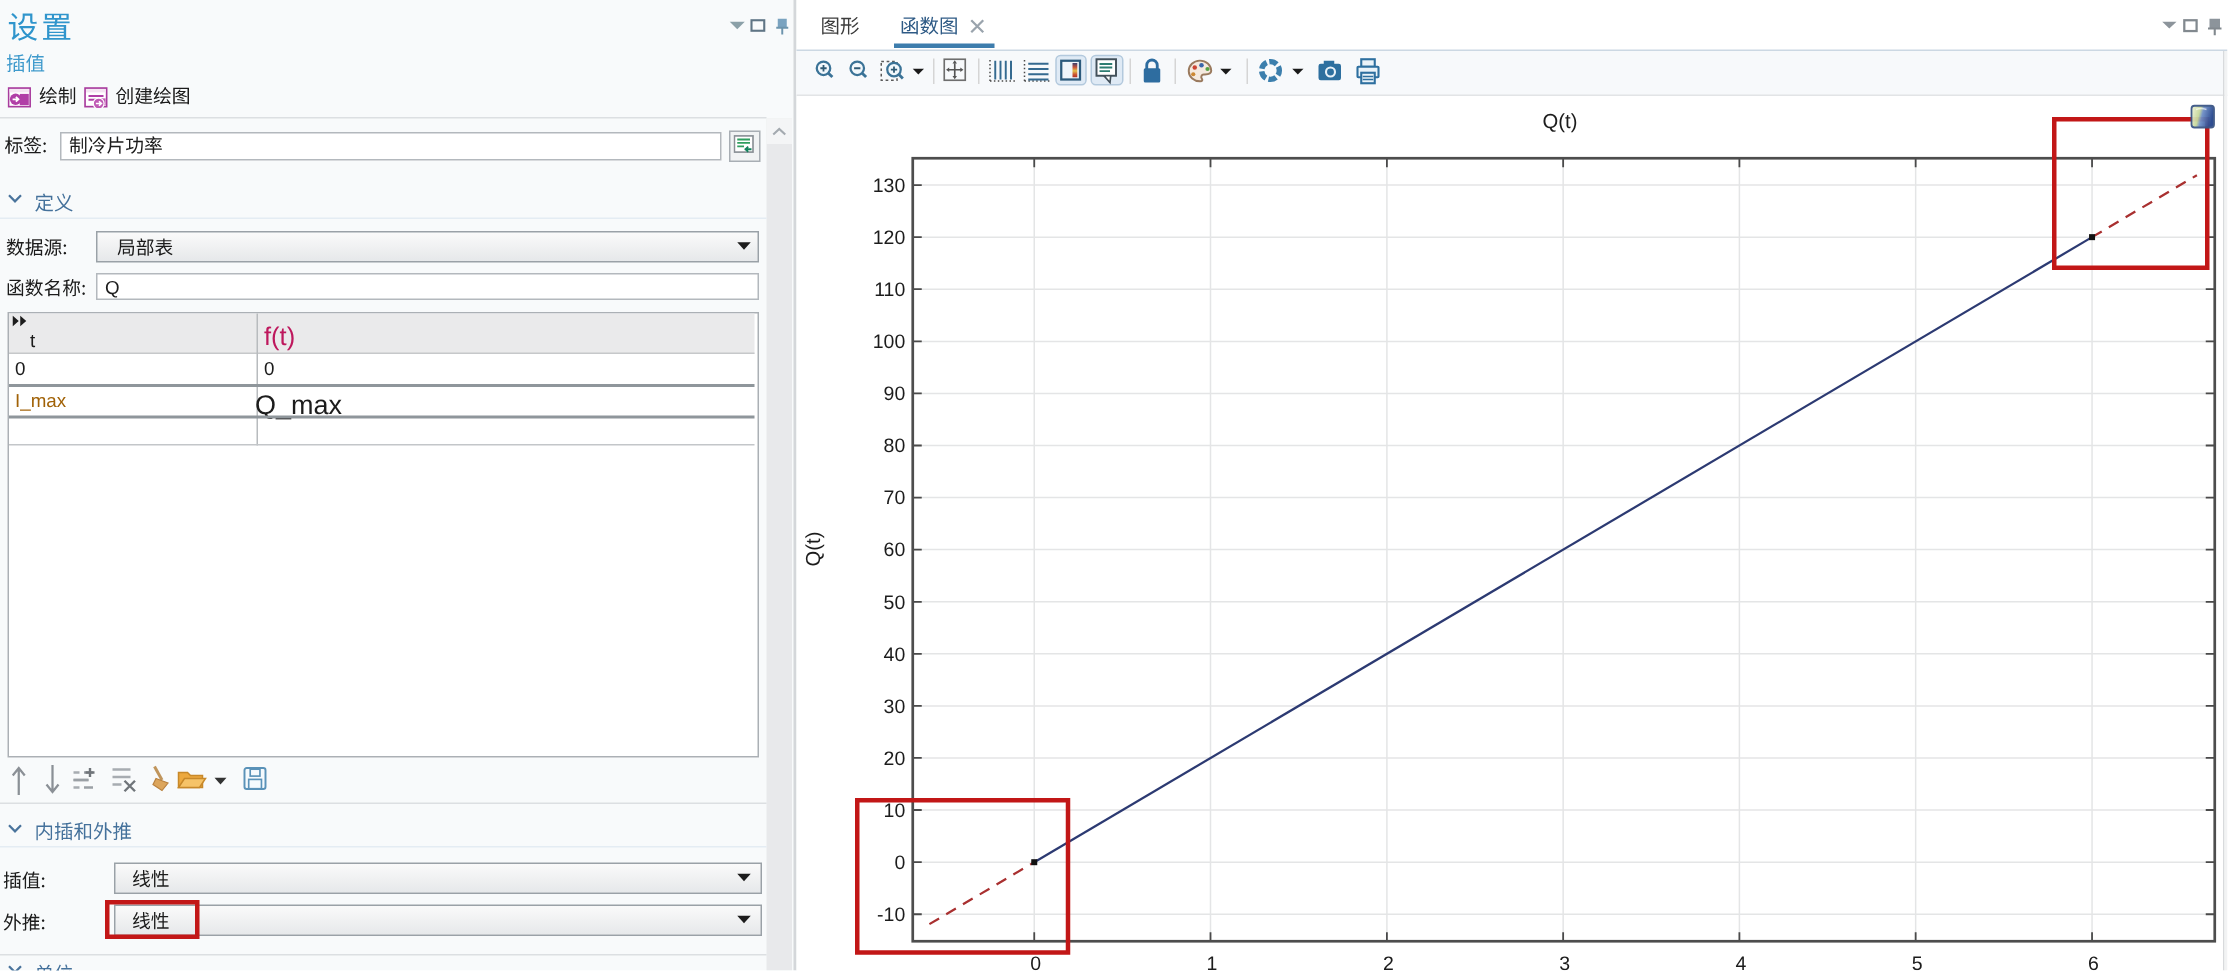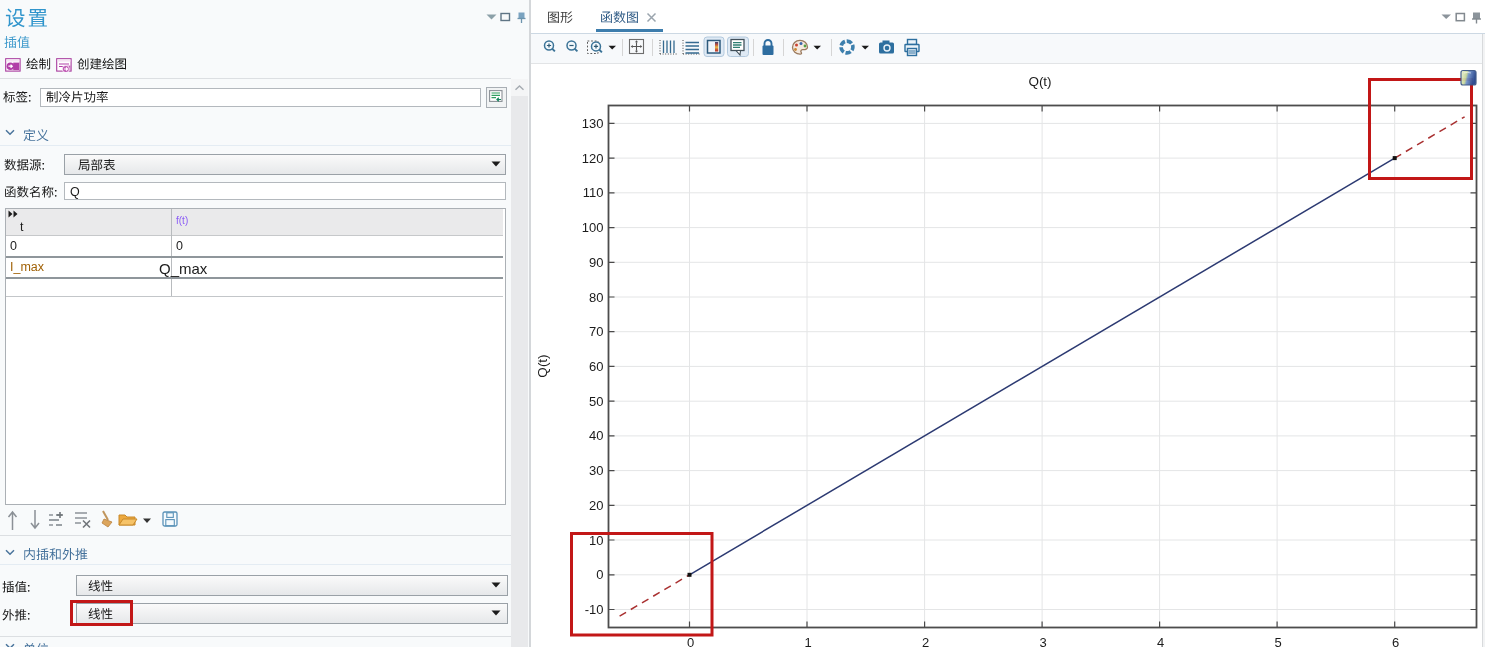--- a/index.html
+++ b/index.html
@@ -85,27 +85,27 @@
     <path fill="#1c1c1c" d="M10.5 -7.7H11.4V1.0H10.5ZM6 -5.1 6.6 -5.6Q7.2 -5.1 7.9 -4.6Q8.5 -4 9.1 -3.5Q9.7 -2.9 10 -2.5L9.4 -1.9Q9.1 -2.3 8.5 -2.9Q7.9 -3.4 7.3 -4.0Q6.7 -4.6 6 -5.1ZM2.6 -6.7 3.2 -7.2Q3.5 -6.9 3.9 -6.6Q4.2 -6.3 4.5 -6.0Q4.8 -5.6 4.9 -5.4L4.3 -4.8Q4.1 -5.1 3.9 -5.4Q3.6 -5.7 3.2 -6.1Q2.9 -6.4 2.6 -6.7ZM2.3 -2.8Q2.8 -3.1 3.4 -3.4Q4 -3.8 4.7 -4.2Q5.4 -4.7 6 -5.1L6.3 -4.5Q5.4 -3.8 4.5 -3.2Q3.5 -2.5 2.8 -2.0ZM9.2 -7.3 9.9 -6.9Q9.6 -6.5 9.2 -6.0Q8.8 -5.5 8.4 -5.1Q8 -4.7 7.7 -4.4L7.1 -4.7Q7.4 -5.1 7.8 -5.5Q8.2 -6 8.5 -6.4Q8.9 -6.9 9.2 -7.3ZM2.3 -10.0H9.3V-9.1H2.3ZM5.8 -7.6H6.7V-2.1Q6.7 -1.8 6.6 -1.5Q6.5 -1.3 6.3 -1.2Q6 -1.1 5.6 -1.1Q5.2 -1.1 4.5 -1.1Q4.5 -1.3 4.4 -1.5Q4.4 -1.8 4.2 -1.9Q4.7 -1.9 5.1 -1.9Q5.5 -1.9 5.6 -1.9Q5.8 -1.9 5.8 -2.1ZM9 -10.0H9.2L9.4 -10.0L10.1 -9.5Q9.6 -9.1 8.9 -8.6Q8.3 -8.1 7.6 -7.7Q7 -7.3 6.3 -7.0Q6.2 -7.2 6.1 -7.3Q5.9 -7.5 5.8 -7.6Q6.4 -7.9 7 -8.2Q7.6 -8.6 8.1 -9.0Q8.7 -9.4 9 -9.8ZM1.1 -7.7H2.0V-0.6H11.0V0.3H1.1Z M13.4 -4.0H18.2V-3.2H13.4ZM13.1 -8.2H19.1V-7.4H13.1ZM18 -10.3 18.8 -9.9Q18.6 -9.5 18.3 -9.1Q18 -8.6 17.7 -8.3L17.1 -8.6Q17.3 -8.8 17.4 -9.1Q17.6 -9.4 17.8 -9.7Q17.9 -10 18 -10.3ZM15.7 -10.5H16.6V-5.1H15.7ZM13.6 -9.9 14.3 -10.2Q14.6 -9.8 14.8 -9.4Q15 -8.9 15.1 -8.6L14.4 -8.3Q14.3 -8.6 14.1 -9.1Q13.8 -9.5 13.6 -9.9ZM15.7 -7.9 16.4 -7.5Q16.1 -7 15.6 -6.4Q15.1 -5.9 14.6 -5.5Q14 -5 13.5 -4.7Q13.4 -4.9 13.3 -5.1Q13.1 -5.3 13 -5.4Q13.5 -5.7 14 -6.1Q14.6 -6.4 15 -6.9Q15.5 -7.4 15.7 -7.9ZM16.4 -7.6Q16.6 -7.5 16.9 -7.3Q17.3 -7.1 17.7 -6.9Q18 -6.6 18.4 -6.4Q18.7 -6.2 18.8 -6.1L18.3 -5.4Q18.1 -5.6 17.8 -5.8Q17.5 -6.1 17.2 -6.3Q16.8 -6.6 16.5 -6.8Q16.2 -7.1 16 -7.2ZM20.1 -8.1H24.4V-7.2H20.1ZM20.4 -10.4 21.2 -10.3Q21 -9.1 20.8 -8.0Q20.5 -6.9 20.1 -5.9Q19.7 -4.9 19.2 -4.2Q19.2 -4.3 19 -4.4Q18.9 -4.5 18.8 -4.6Q18.6 -4.7 18.5 -4.8Q19 -5.5 19.4 -6.3Q19.7 -7.2 20 -8.3Q20.2 -9.3 20.4 -10.4ZM22.7 -7.6 23.5 -7.5Q23.2 -5.4 22.7 -3.8Q22.1 -2.1 21.1 -1.0Q20.2 0.2 18.7 1.0Q18.6 0.9 18.5 0.8Q18.4 0.7 18.3 0.5Q18.2 0.4 18.1 0.3Q19.6 -0.4 20.5 -1.5Q21.4 -2.6 21.9 -4.1Q22.4 -5.6 22.7 -7.6ZM20.6 -7.3Q20.9 -5.6 21.4 -4.2Q21.9 -2.7 22.7 -1.6Q23.5 -0.5 24.6 0.2Q24.5 0.3 24.3 0.5Q24.1 0.7 24 0.9Q22.8 0.2 22 -1.0Q21.2 -2.2 20.7 -3.8Q20.1 -5.3 19.8 -7.2ZM13.9 -1.9 14.5 -2.5Q15.1 -2.2 15.8 -1.9Q16.5 -1.6 17.2 -1.2Q17.8 -0.9 18.2 -0.5L17.6 0.1Q17.2 -0.2 16.6 -0.6Q16 -1 15.2 -1.3Q14.5 -1.7 13.9 -1.9ZM17.9 -4.0H18.0L18.2 -4.1L18.7 -3.9Q18.3 -2.5 17.5 -1.6Q16.8 -0.6 15.7 -0.0Q14.7 0.6 13.5 0.9Q13.4 0.7 13.3 0.5Q13.1 0.3 13 0.2Q14.1 -0.1 15.1 -0.6Q16.1 -1.1 16.8 -1.9Q17.5 -2.8 17.9 -3.9ZM13.9 -1.9Q14.2 -2.3 14.4 -2.8Q14.7 -3.3 15 -3.8Q15.2 -4.4 15.4 -4.8L16.2 -4.7Q16.1 -4.2 15.8 -3.6Q15.5 -3.1 15.2 -2.6Q15 -2.1 14.7 -1.8Z M28.7 -0.5H35.0V0.3H28.7ZM29.3 -9.2H34.9V-8.4H29.3ZM30.1 -10.5 31.1 -10.3Q30.4 -9.2 29.3 -8.2Q28.1 -7.1 26.5 -6.3Q26.5 -6.4 26.3 -6.5Q26.2 -6.7 26.1 -6.8Q26 -6.9 25.9 -7.0Q26.9 -7.5 27.7 -8.1Q28.5 -8.7 29.1 -9.3Q29.7 -9.9 30.1 -10.5ZM34.6 -9.2H34.8L34.9 -9.3L35.5 -8.9Q34.9 -7.6 33.9 -6.6Q32.8 -5.6 31.6 -4.8Q30.3 -4 28.9 -3.4Q27.5 -2.9 26.1 -2.6Q26 -2.7 26 -2.8Q25.9 -3 25.8 -3.2Q25.7 -3.3 25.6 -3.4Q26.6 -3.6 27.7 -4.0Q28.8 -4.4 29.9 -4.9Q30.9 -5.4 31.8 -6.0Q32.7 -6.7 33.4 -7.4Q34.1 -8.2 34.6 -9.1ZM28.3 -6.6 29 -7.2Q29.4 -6.9 29.9 -6.5Q30.4 -6.2 30.8 -5.8Q31.2 -5.5 31.5 -5.2L30.7 -4.6Q30.4 -4.9 30 -5.2Q29.6 -5.6 29.2 -6.0Q28.7 -6.3 28.3 -6.6ZM34.7 -4.2H35.6V1.0H34.7ZM29.1 -4.2H34.9V-3.4H29.1V1.0H28.1V-3.5L28.9 -4.2Z M40.1 -9.5H41.0V1.0H40.1ZM38.2 -6.9H42.6V-6.0H38.2ZM40.2 -6.6 40.7 -6.4Q40.5 -5.7 40.3 -5.0Q40 -4.3 39.7 -3.6Q39.4 -2.9 39.1 -2.3Q38.7 -1.7 38.4 -1.3Q38.3 -1.5 38.2 -1.7Q38 -1.9 37.9 -2.1Q38.4 -2.6 38.8 -3.3Q39.2 -4.1 39.6 -5.0Q40 -5.8 40.2 -6.6ZM42 -10.4 42.6 -9.7Q42.1 -9.4 41.4 -9.2Q40.7 -9.1 40 -8.9Q39.2 -8.8 38.5 -8.7Q38.5 -8.8 38.4 -9.0Q38.4 -9.2 38.3 -9.4Q39 -9.5 39.6 -9.7Q40.3 -9.8 41 -10.0Q41.6 -10.2 42 -10.4ZM40.9 -5.6Q41 -5.5 41.3 -5.3Q41.5 -5 41.8 -4.7Q42.1 -4.4 42.3 -4.1Q42.5 -3.9 42.6 -3.8L42.1 -3.0Q42 -3.2 41.8 -3.5Q41.5 -3.8 41.3 -4.2Q41.1 -4.5 40.9 -4.8Q40.6 -5.1 40.5 -5.2ZM44.1 -10.5 45 -10.3Q44.9 -9.4 44.6 -8.5Q44.3 -7.6 44 -6.8Q43.6 -6.1 43.2 -5.5Q43.1 -5.5 43 -5.6Q42.9 -5.7 42.7 -5.8Q42.5 -5.9 42.4 -6.0Q43 -6.8 43.5 -8.0Q43.9 -9.2 44.1 -10.5ZM43.9 -5.6 44.8 -5.5Q44.6 -4.6 44.4 -3.8Q44.1 -3 43.8 -2.3Q43.5 -1.6 43.2 -1.0Q43.1 -1.1 42.9 -1.2Q42.8 -1.3 42.6 -1.4Q42.5 -1.4 42.4 -1.5Q42.9 -2.3 43.3 -3.4Q43.7 -4.5 43.9 -5.6ZM44.1 -8.8H48.9V-8.0H43.8ZM45.7 -8.2H46.6V-0.2Q46.6 0.2 46.5 0.5Q46.4 0.7 46.1 0.8Q45.9 0.9 45.5 0.9Q45.1 1 44.5 1.0Q44.5 0.8 44.4 0.5Q44.2 0.2 44.1 0.1Q44.6 0.1 45 0.1Q45.3 0.1 45.5 0.1Q45.6 0.1 45.6 0.0Q45.7 -0 45.7 -0.2ZM47.3 -5.5 48.1 -5.8Q48.4 -5.1 48.7 -4.3Q48.9 -3.5 49.1 -2.8Q49.3 -2 49.4 -1.4L48.5 -1.1Q48.4 -1.7 48.2 -2.5Q48 -3.2 47.8 -4.0Q47.5 -4.8 47.3 -5.5ZM48.6 -8.8H48.7L48.9 -8.9L49.5 -8.7Q49.2 -8.1 49 -7.5Q48.7 -6.9 48.5 -6.4L47.6 -6.6Q47.8 -6.9 48 -7.3Q48.2 -7.7 48.4 -8.1Q48.5 -8.5 48.6 -8.7Z M51.7 -4.9Q51.4 -4.9 51.2 -5.1Q50.9 -5.4 50.9 -5.8Q50.9 -6.1 51.2 -6.4Q51.4 -6.6 51.7 -6.6Q52.1 -6.6 52.3 -6.4Q52.6 -6.1 52.6 -5.8Q52.6 -5.4 52.3 -5.1Q52.1 -4.9 51.7 -4.9ZM51.7 0.2Q51.4 0.2 51.2 -0.1Q50.9 -0.3 50.9 -0.7Q50.9 -1.1 51.2 -1.3Q51.4 -1.6 51.7 -1.6Q52.1 -1.6 52.3 -1.3Q52.6 -1.1 52.6 -0.7Q52.6 -0.3 52.3 -0.1Q52.1 0.2 51.7 0.2Z"></path>
   </svg>
 <div class="a" style="left:64px;top:182px;width:440px;height:16px;background:#fff;border:1px solid #b3b8bd"></div>
 <div class="a" style="left:70px;top:185px;font-size:12.5px;color:#1c1c1c">Q</div>
 <div class="a" style="left:5px;top:208px;width:499px;height:295px;background:#fff;border:1px solid #abb0b5"></div>
 <div class="a" style="left:6px;top:209px;width:497px;height:26px;background:#eaeaeb;border-bottom:1px solid #c6c8ca"></div>
 <svg class="a" style="left:8px;top:210px" width="12" height="8">
     <path d="M0.5 0.5 L4.5 4 L0.5 7.5 Z M5.5 0.5 L9.5 4 L5.5 7.5 Z" fill="#1c1c1c"></path>
   </svg>
 <div class="a" style="left:20px;top:220px;font-size:12.5px;color:#1c1c1c">t</div>
-<div class="a" style="left:176px;top:215px;font-size:10px;color:#8b5cf6">f(t)</div>
+<div class="a" style="left:176px;top:215px;font-size:17px;color:#be185d">f(t)</div>
 <div class="a" style="left:171px;top:209px;width:1px;height:88px;background:#b8bbbe"></div>
 <div class="a" style="left:10px;top:239px;font-size:12.5px;color:#1c1c1c">0</div>
 <div class="a" style="left:176px;top:239px;font-size:12.5px;color:#1c1c1c">0</div>
 <div class="a" style="left:6px;top:256px;width:497px;height:2px;background:#8f969b"></div>
 <div class="a" style="left:10px;top:260px;font-size:12.5px;color:#a16207">I_max</div>
-<div class="a" style="left:159px;top:260px;font-size:15px;color:#1c1c1c">Q_max</div>
+<div class="a" style="left:170px;top:260px;font-size:18px;color:#1c1c1c">Q_max</div>
 <div class="a" style="left:6px;top:277px;width:497px;height:2px;background:#8f969b"></div>
 <div class="a" style="left:6px;top:296px;width:497px;height:1px;background:#c3c6c9"></div>
 <svg class="a" style="left:7px;top:509px" width="172" height="22">
     <path d="M5.5 21 V4 M1.5 8 L5.5 3 L9.5 8" stroke="#8b9096" stroke-width="1.5" fill="none"></path>
     <path d="M28 1 V18 M24 14 L28 19 L32 14" stroke="#8b9096" stroke-width="1.5" fill="none"></path>
     <path d="M42 6 H46 M42 11 H52 M42 16 H46" stroke="#a7acb1" stroke-width="1.8"></path>
     <path d="M49 6 H55 M42 11 H52 M49 16 H55" stroke="#9aa0a5" stroke-width="1.8"></path>
     <path d="M53 3 V9 M50 6 H56" stroke="#70757a" stroke-width="1.6"></path>
     <path d="M68 4 H80 M68 9 H80 M68 14 H74" stroke="#a7acb1" stroke-width="1.8"></path>
     <path d="M76 11.5 L83 18.5 M83 11.5 L76 18.5" stroke="#70757a" stroke-width="1.6"></path>

